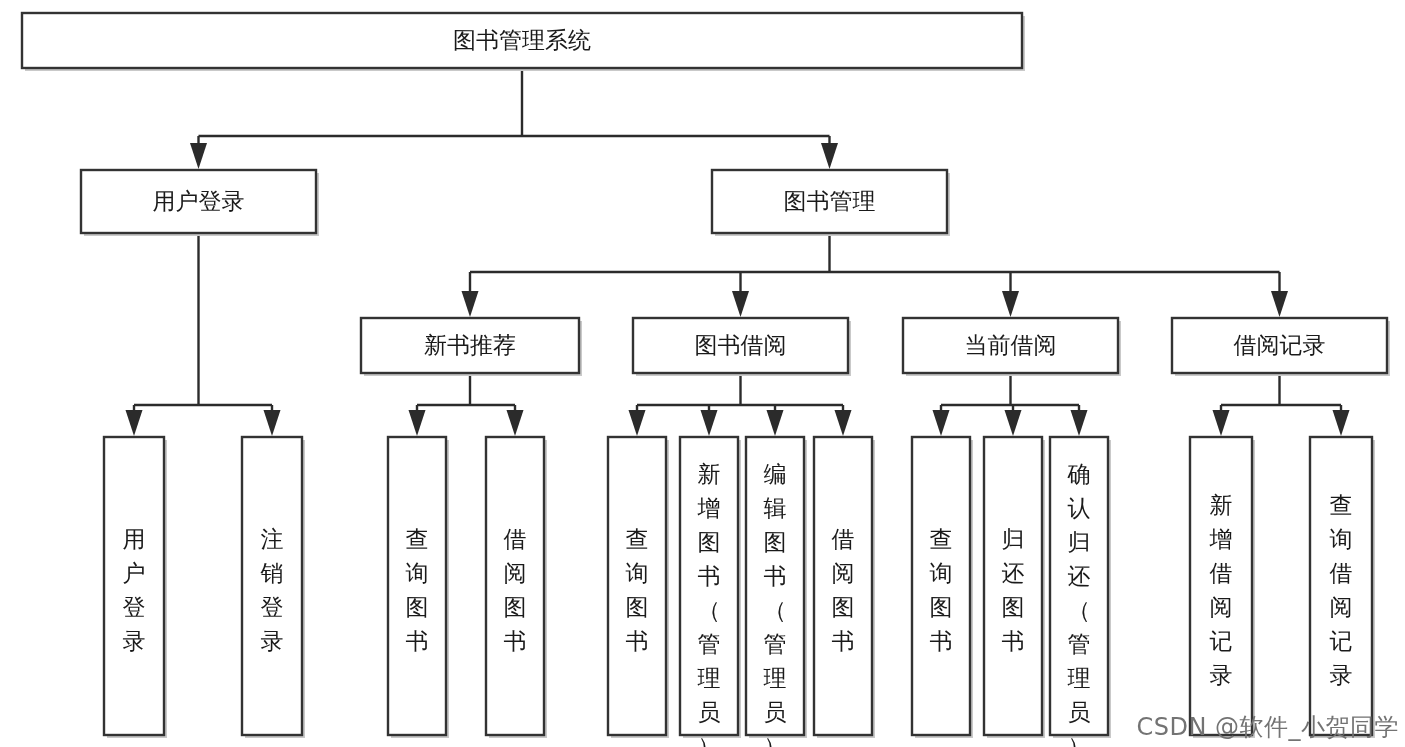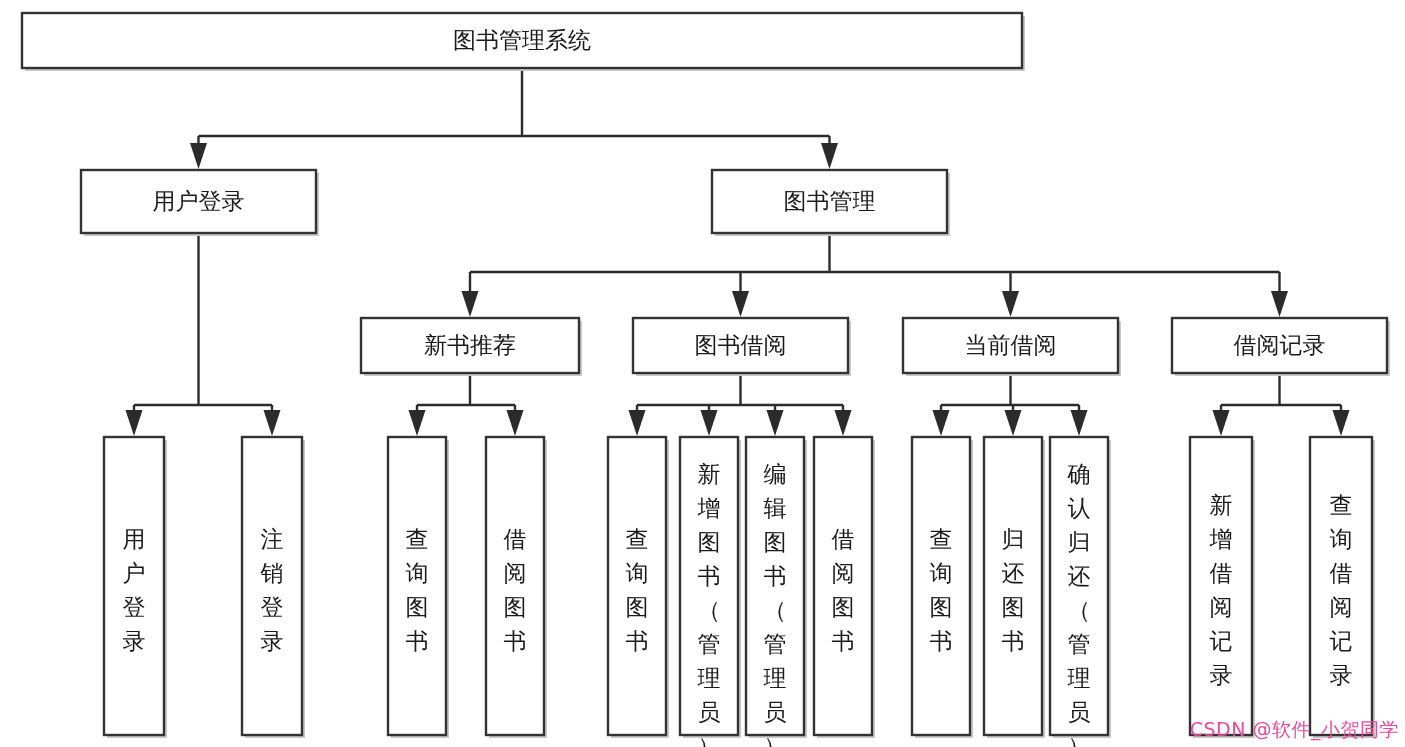--- a/index.html
+++ b/index.html
@@ -50,22 +50,22 @@
     font-size: 23px;
     fill: #1a1a1a;
     text-anchor: middle;
     dominant-baseline: middle;
   }
   .watermark {
     position: absolute;
     right: 6px;
     bottom: 4px;
     font-family: "DejaVu Sans", "Liberation Sans", sans-serif;
-    font-size: 19px;
-    color: #ec4899;
+    font-size: 24px;
+    color: #737373;
     white-space: nowrap;
     letter-spacing: 0.5px;
   }
 </style>
 </head>
 <body>
 
 <div id="diagram-root">
   <svg class="diagram-canvas" viewBox="0 0 1405 747">
     <g id="connector-layer">

